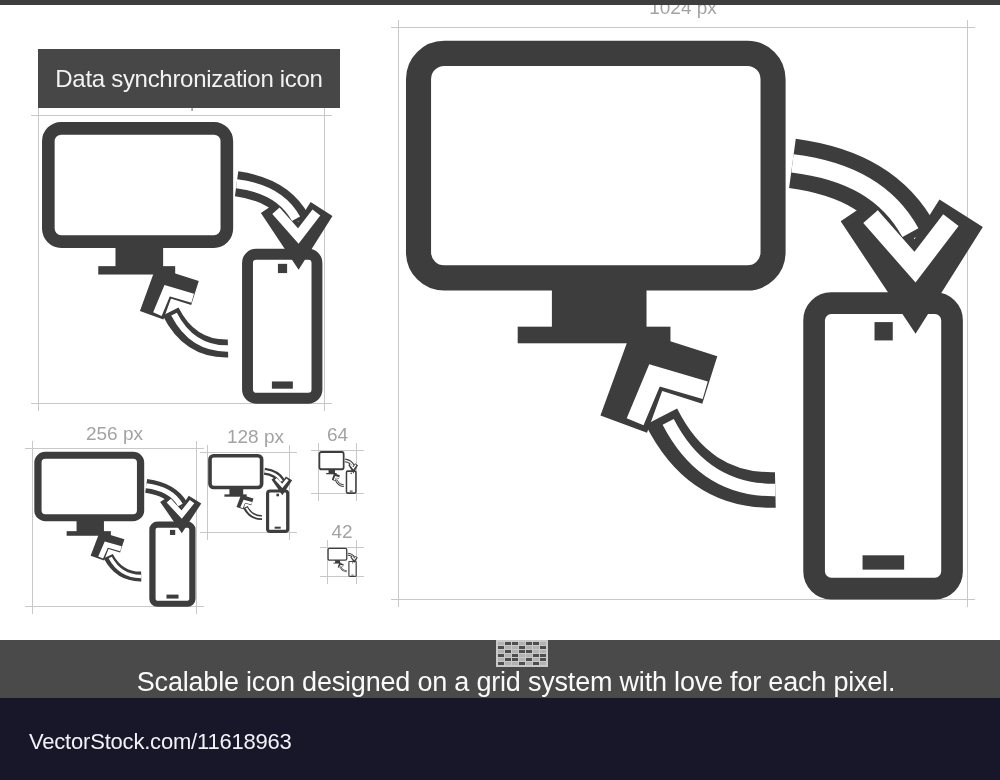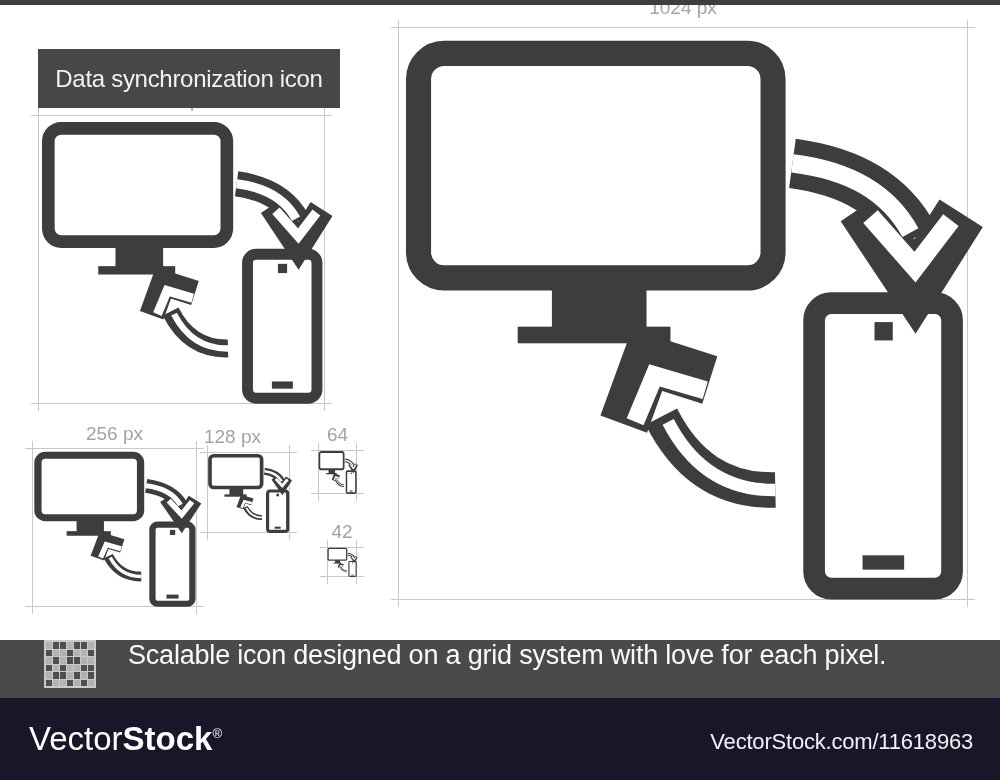--- a/index.html
+++ b/index.html
@@ -35,21 +35,21 @@
   .gridbox{ position:absolute; z-index:2; }
   .gl{ position:absolute; background:var(--grid); }
   .gh{ height:1px; left:-7px; right:-7px; }
   .gh.gt{ top:0; } .gh.gb{ bottom:0; }
   .gv{ width:1px; top:-7px; bottom:-7px; }
   .gv.gleft{ left:0; } .gv.gright{ right:0; }
   .icon-svg{ position:absolute; left:0; top:0; width:100%; height:100%; overflow:visible; }
 
   .banner{
     position:absolute; left:0; top:640px; width:1000px; height:58px;
-    background:var(--banner-bg); display:flex; align-items:flex-start; z-index:5;
+    background:var(--banner-bg); display:flex; align-items:center; z-index:5;flex-direction:column;
   }
   .pixel-icon{
     margin-left:44px; width:52px; height:48px; background:#c9c9c9;
     padding:2px; box-sizing:border-box; display:grid;
     grid-template-columns:repeat(7,1fr); grid-auto-rows:1fr; gap:1px;
   }
   .px0{ background:#b2b2b2; } .px1{ background:#4e4e4e; }
   .banner-text{
     margin-left:32px; color:#fafafa; font-size:27px; white-space:nowrap;
     letter-spacing:-0.2px;
@@ -102,21 +102,21 @@
 
   <div class="top-strip"></div>
 
   <div class="title-box">
     <span>Data synchronization icon</span>
   </div>
 
   <div class="size-label" style="left:398px;top:-3px;width:570px;">1024 px</div>
   <div class="size-label" style="left:38px;top:90px;width:287px;">915 px</div>
   <div class="size-label" style="left:32px;top:423px;width:165px;text-align:center;">256 px</div>
-  <div class="size-label" style="left:191px;top:426px;width:83px;">128 px</div>
+  <div class="size-label" style="left:214px;top:426px;width:83px;">128 px</div>
   <div class="size-label" style="left:318px;top:424px;width:39px;">64</div>
   <div class="size-label" style="left:327px;top:521px;width:30px;">42</div>
 
   <div class="gridbox" style="left:398px;top:27px;width:570px;height:573px;">
     <i class="gl gh gt"></i>
       <i class="gl gh gb"></i>
       <i class="gl gv gleft"></i>
       <i class="gl gv gright"></i>
     <svg class="icon-svg" viewBox="0 0 100 100" preserveAspectRatio="none">
         <use href="#syncicon"></use>
@@ -215,19 +215,16 @@
         <i class="px0"></i>
         <i class="px1"></i>
         <i class="px0"></i>
         <i class="px1"></i>
         <i class="px0"></i>
       </div>
     <div class="banner-text">Scalable icon designed on a grid system with love for each pixel.</div>
   </div>
 
   <div class="footer">
-    <div class="brand">
-      <span class="b-light">Vector</span><span class="b-bold">Stock</span><span class="b-reg">®</span>
-    </div>
     <div class="attribution">VectorStock.com/11618963</div>
   </div>
 
 </div>
 
 </body></html>

